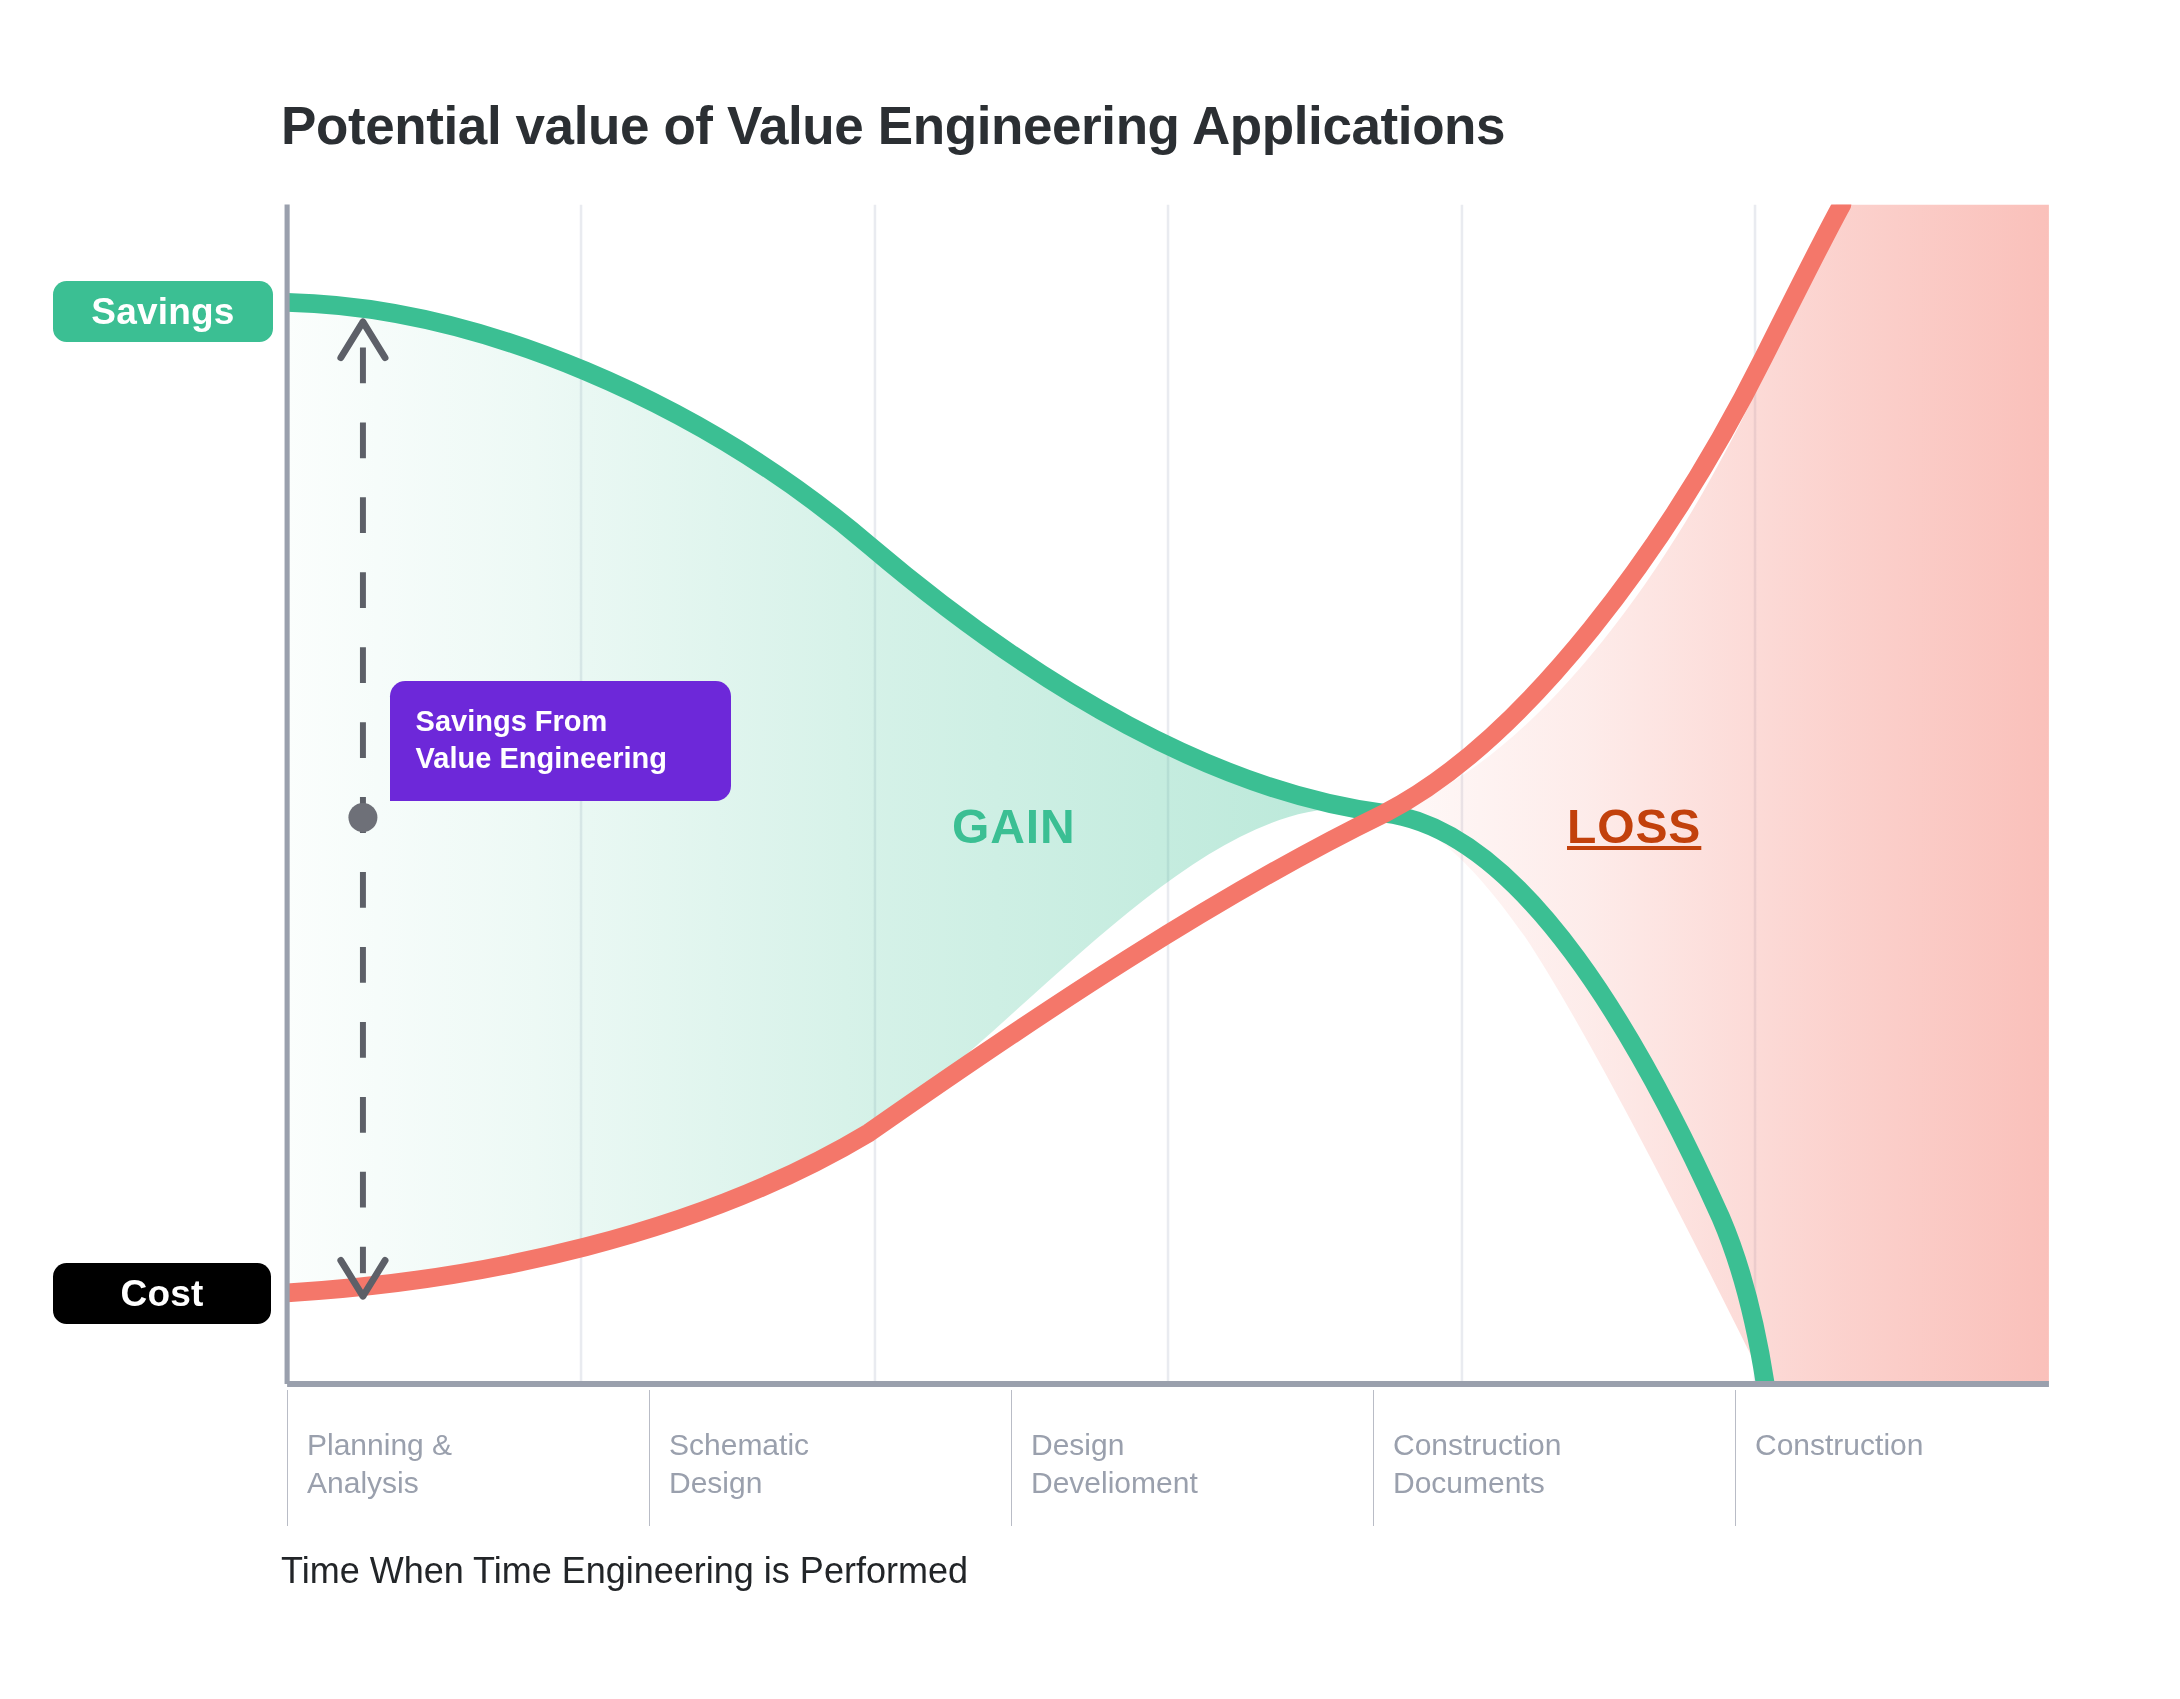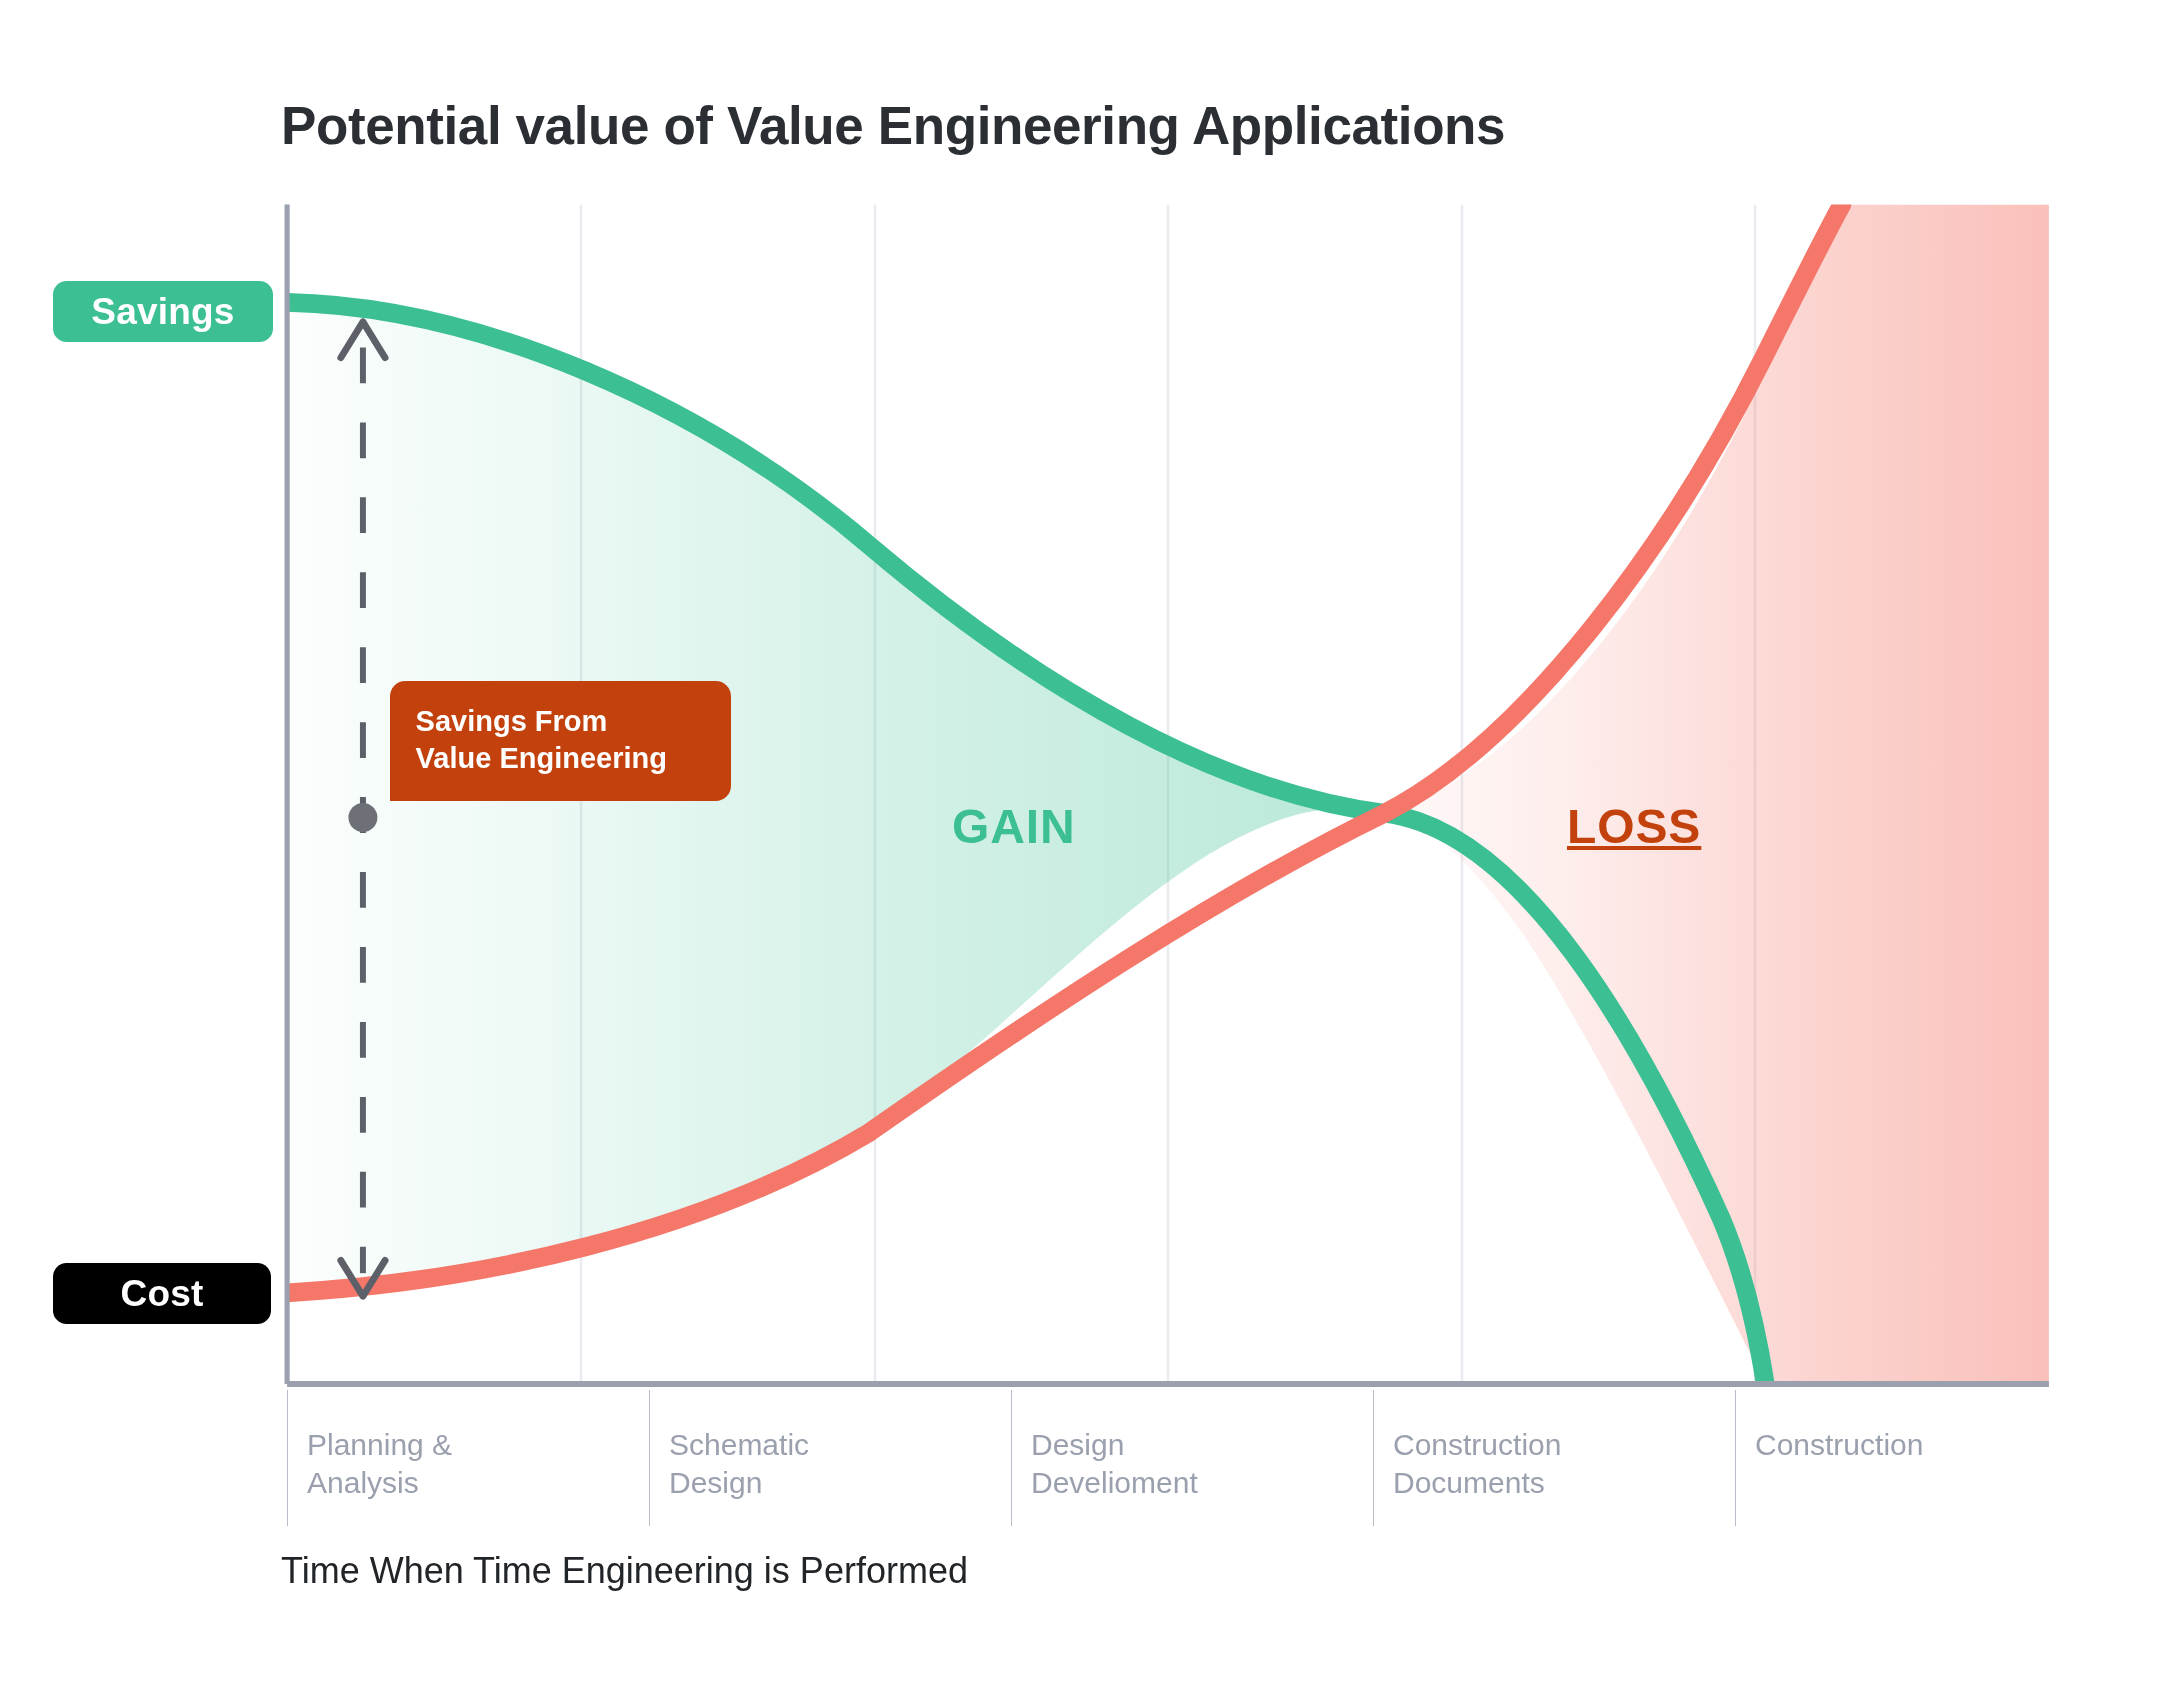--- a/index.html
+++ b/index.html
@@ -207,21 +207,21 @@
   </svg>
 
   <div class="axis-badge" id="savings-badge" style="background:#3bbf93;">
     <span>Savings</span>
   </div>
 
   <div class="axis-badge" id="cost-badge" style="background:#000000;">
     <span>Cost</span>
   </div>
 
-  <div id="callout" style="background:#c2410c;">
+  <div id="callout" style="background:#6d28d9;">
     <span class="line">Savings From</span>
     <span class="line">Value Engineering</span>
   </div>
 
   <div class="region-label" id="gain-label" style="color:#3bbf93;text-align:center;">GAIN</div>
   <div class="region-label" id="loss-label" style="color:#c2410c;text-decoration:underline;">LOSS</div>
 
   <div id="category-strip">
     <div class="category-cell">
       <span class="l">Planning &amp;</span>

